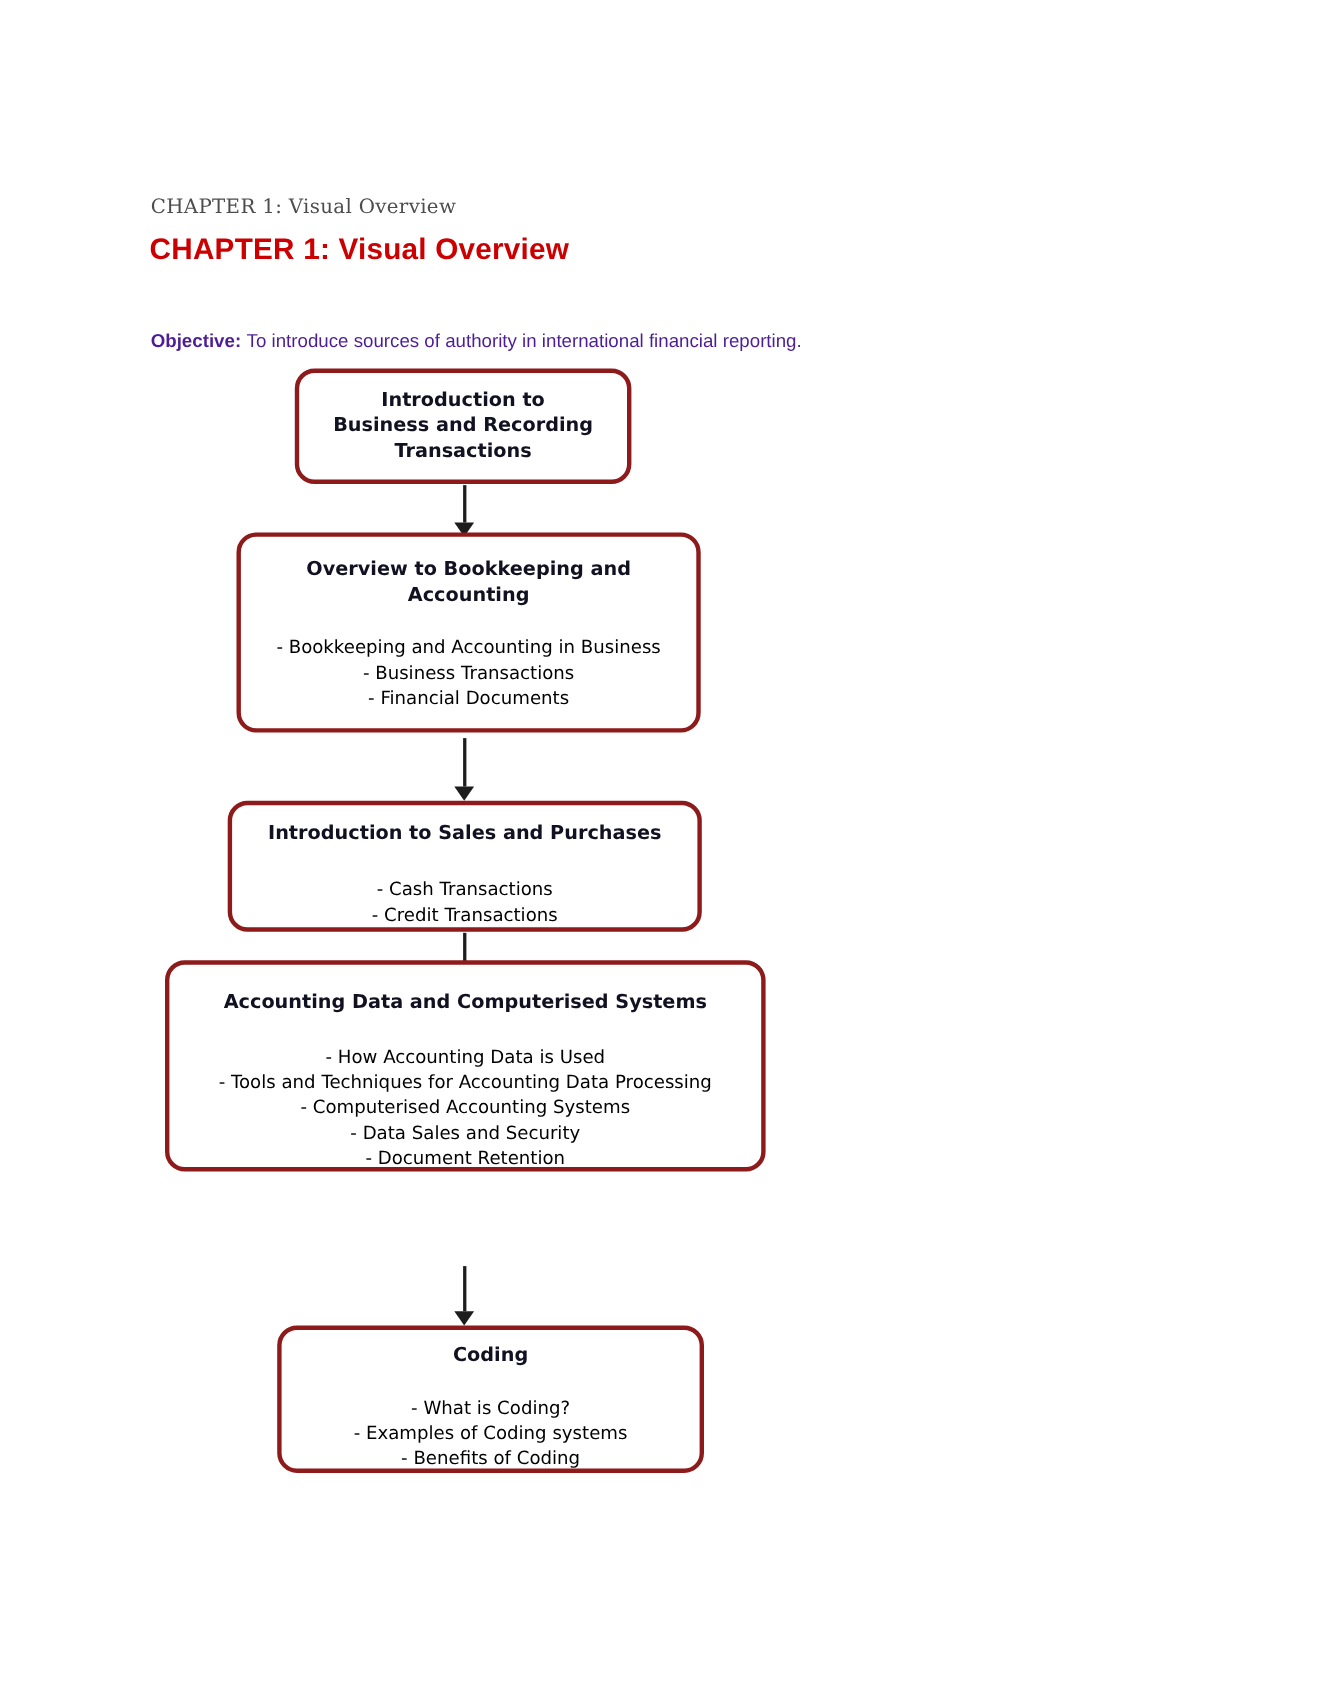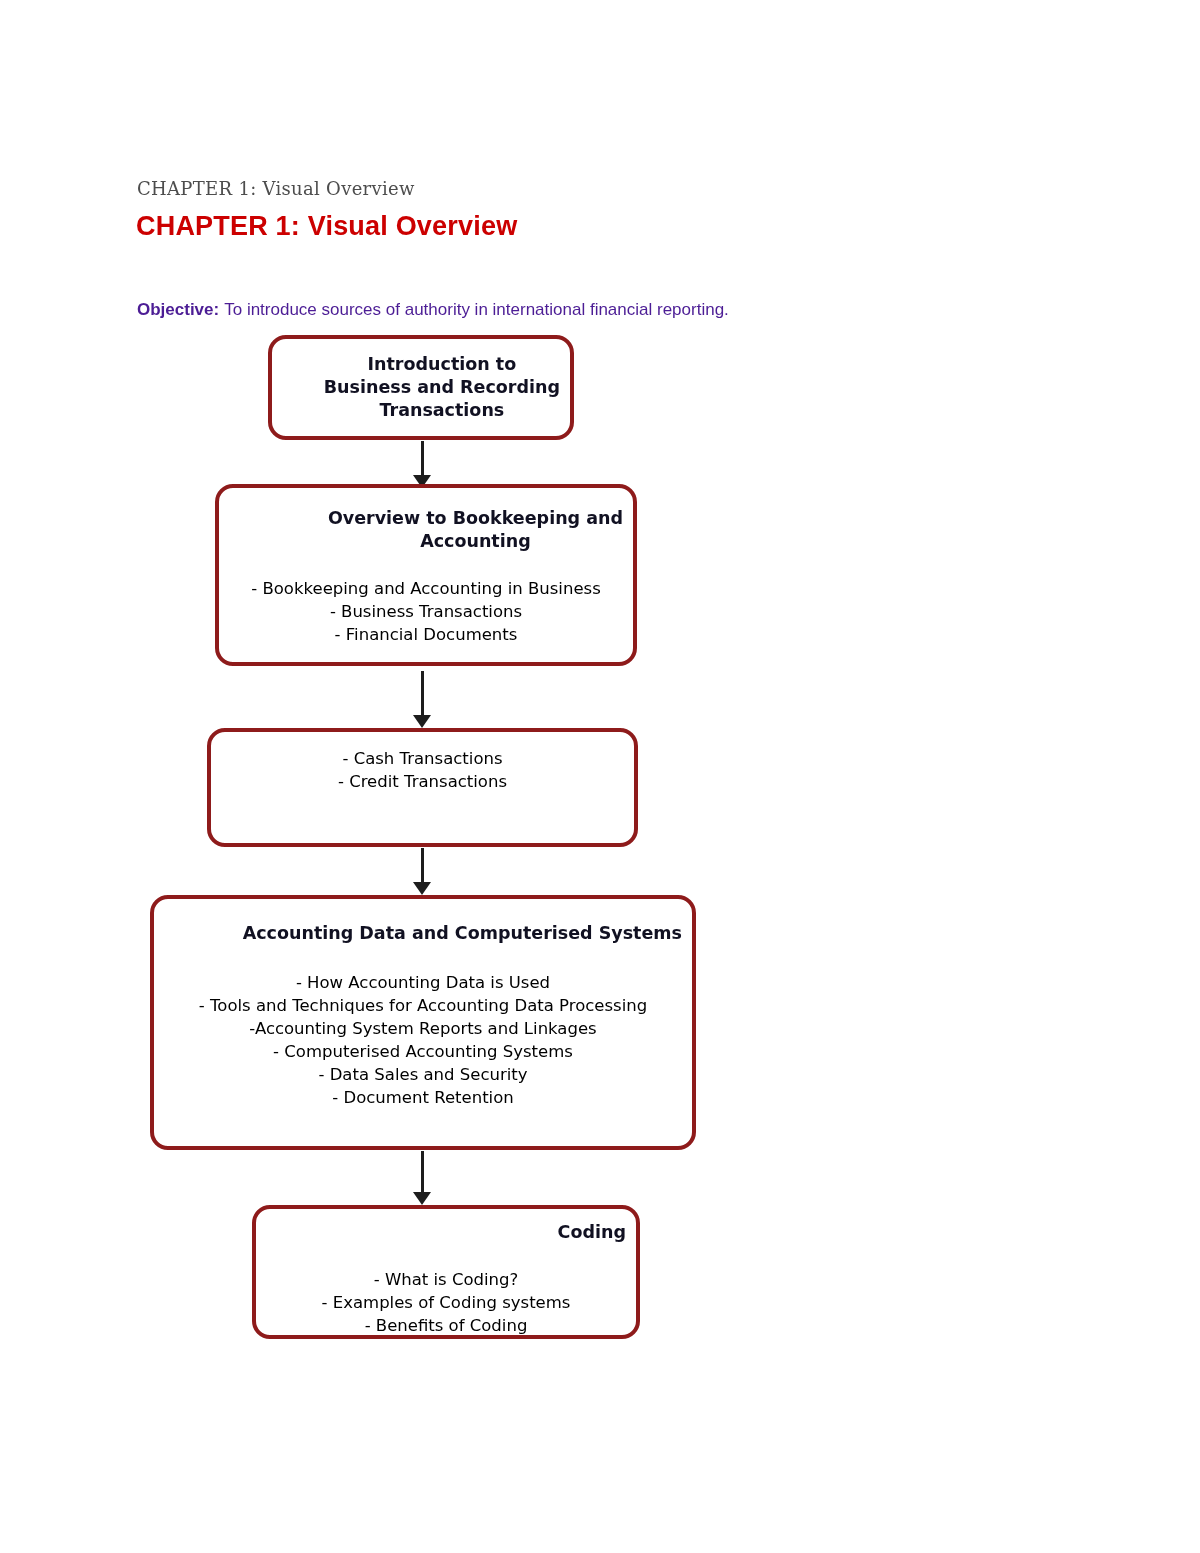--- a/index.html
+++ b/index.html
@@ -30,21 +30,21 @@
   }
   .objective .obj-label { font-weight: bold; margin-right: 5px; }
 
   .flowchart { position: absolute; inset: 0; }
 
   .flow-box {
     position: absolute;
     border: 4px solid #8e1b1b;
     border-radius: 18px;
     background: #ffffff;
-    display: flex; flex-direction: column; align-items: flex-end;
+    display: flex; flex-direction: column; align-items: center;
     text-align: center;
     padding-left: 10px; padding-right: 10px;
   }
   .flow-box-title {
     font-weight: bold;
     font-size: 17.5px;
     line-height: 23px;
     color: #111122;
     white-space: pre-line;
   }
@@ -112,37 +112,37 @@
           <div class="flow-item">- Financial Documents</div>
         </div>
     </div>
 
     <div class="flow-arrow" style="top:671px; height:57px;">
       <div class="flow-arrow-line"></div>
       <div class="flow-arrow-head"></div>
     </div>
 
     <div class="flow-box b3" style="left:207px; top:728px; width:431px; height:119px;">
+      <div class="flow-box-title">Introduction to Sales and Purchases</div>
       <div class="flow-items">
           <div class="flow-item">- Cash Transactions</div>
           <div class="flow-item">- Credit Transactions</div>
         </div>
     </div>
 
     <div class="flow-arrow" style="top:848px; height:47px;">
       <div class="flow-arrow-line"></div>
       <div class="flow-arrow-head"></div>
     </div>
 
-    <div class="flow-box b4" style="left:150px; top:895px; width:546px; height:255px;">
+    <div class="flow-box b4" style="left:150px; top:873px; width:546px; height:192px;">
       <div class="flow-box-title">Accounting Data and Computerised Systems</div>
       <div class="flow-items">
           <div class="flow-item">- How Accounting Data is Used</div>
           <div class="flow-item">- Tools and Techniques for Accounting Data Processing</div>
-          <div class="flow-item">-Accounting System Reports and Linkages</div>
           <div class="flow-item">- Computerised Accounting Systems</div>
           <div class="flow-item">- Data Sales and Security</div>
           <div class="flow-item">- Document Retention</div>
         </div>
     </div>
 
     <div class="flow-arrow" style="top:1151px; height:54px;">
       <div class="flow-arrow-line"></div>
       <div class="flow-arrow-head"></div>
     </div>

